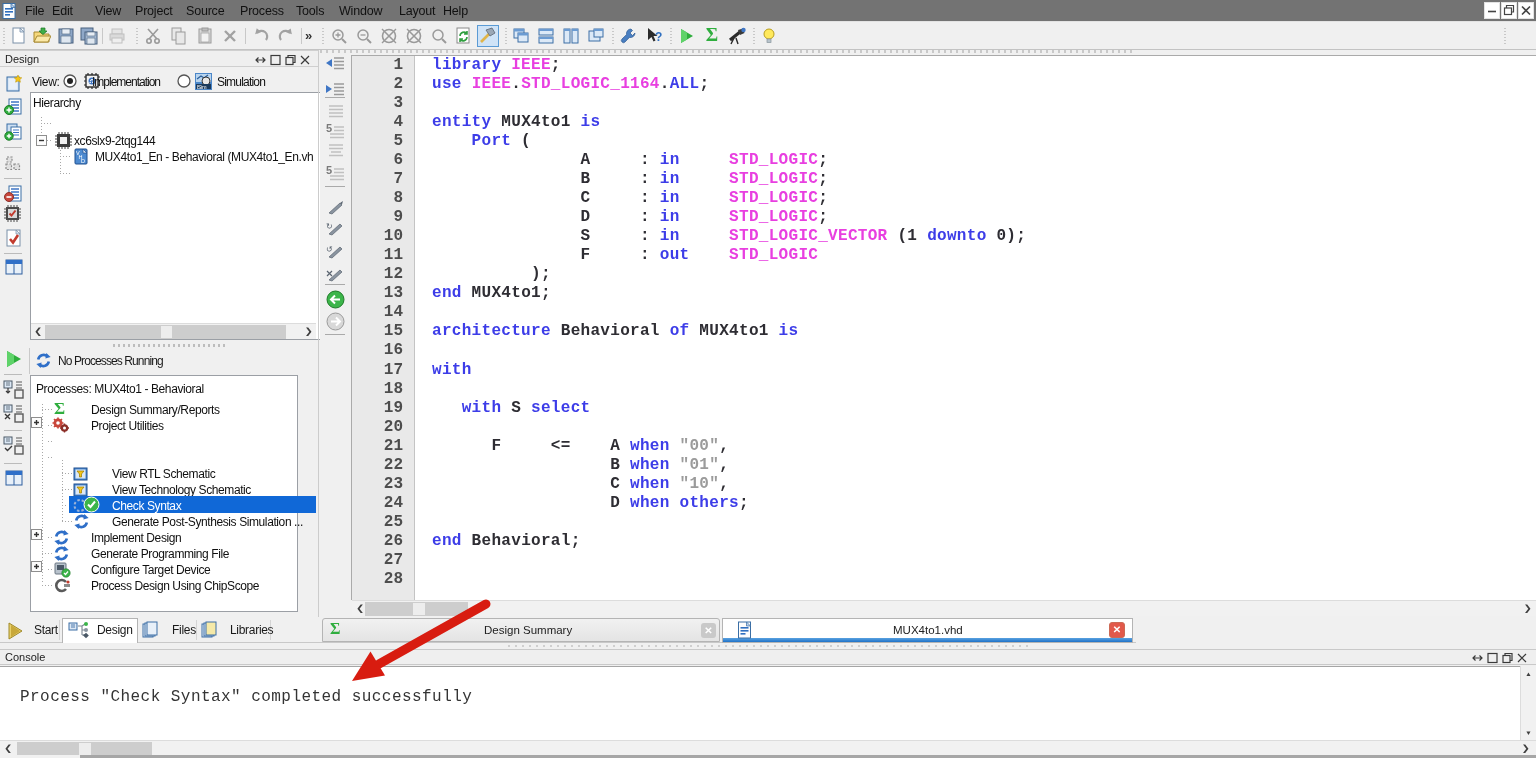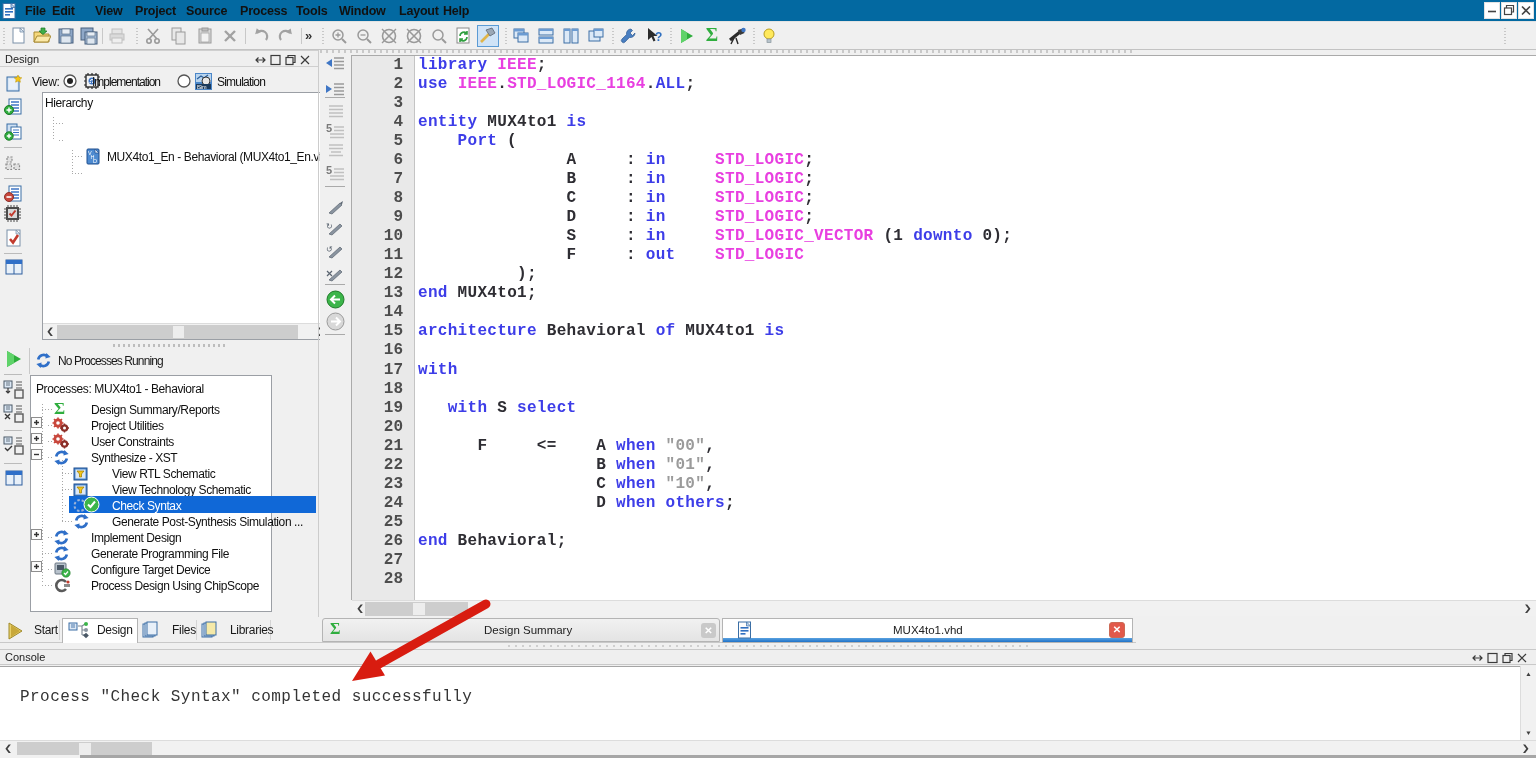--- a/index.html
+++ b/index.html
@@ -1,20 +1,20 @@
 <!DOCTYPE html>
 <html><head>
 <meta charset="utf-8">
 <style>
 * { margin:0; padding:0; box-sizing:border-box; }
 html,body { width:1536px; height:758px; overflow:hidden; }
 body { font-family:"Liberation Sans", sans-serif; background:#f0f0f0; position:relative; color:#1a1a1a; }
 .abs { position:absolute; }
 
-#menubar { left:0; top:0; width:1536px; height:22px; background:#0369a1; border-bottom:1px solid #e3e3e3;font-weight:bold; }
+#menubar { left:0; top:0; width:1536px; height:22px; background:#737373; border-bottom:1px solid #e3e3e3; }
 #menubar .mi { position:absolute; top:4px; font-size:12.5px; letter-spacing:-0.2px; color:#111; }
 #winbtns { position:absolute; right:2px; top:2px; display:flex; }
 #winbtns div { width:16px; height:17px; margin-left:1px; background:#fff; border:1px solid #e3e3e3; color:#555; font-size:10px; text-align:center; line-height:15px; }
 
 #toolbar { left:0; top:22px; width:1536px; height:28px; background:#f0f0f0; border-bottom:1px solid #c3c3c3; }
 .tbi { position:absolute; top:5px; width:18px; height:18px; }
 .tsep { position:absolute; top:6px; width:1px; height:16px; background:#c8c8c8; }
 .tgrip { position:absolute; top:6px; width:2px; height:16px; background:repeating-linear-gradient(180deg,#c8c8c8 0 1px,#f0f0f0 1px 3px); }
 
 #leftpanel { left:0; top:50px; width:319px; height:568px; background:#f0f0f0; }
@@ -29,21 +29,21 @@
 .sbthumb { position:absolute; background:#cdcdcd; }
 .sbgrip { position:absolute; background:#ededed; }
 .dotv { position:absolute; width:1px; background:repeating-linear-gradient(180deg,#a8a8a8 0 1px,transparent 1px 3px); }
 .doth { position:absolute; height:1px; background:repeating-linear-gradient(90deg,#a8a8a8 0 1px,transparent 1px 3px); }
 .sbarrow { position:absolute; color:#3f3f3f; font-size:10px; font-weight:normal; transform:scaleY(0.85); }
 
 #estrip { left:320px; top:50px; width:32px; height:566px; background:#f0f0f0; }
 #editor { left:351px; top:55px; width:1185px; height:545px; background:#fff; border-left:1px solid #aaa; border-top:1px solid #aaa; }
 #gutter { position:absolute; left:0; top:0; width:63px; height:544px; background:#e9e9e9; border-right:1px solid #c4c4c4; }
 #lnums { position:absolute; left:0; top:-0.5px; width:51px; text-align:right; font-family:"Liberation Mono", monospace; font-size:16px; font-weight:bold; line-height:19.07px; color:#4d4d4d; }
-#code { position:absolute; left:66px; top:-0.5px; font-family:"Liberation Mono", monospace; font-size:16px; font-weight:bold; line-height:19.07px; letter-spacing:0.3px; color:#2e2d33; white-space:pre; }
+#code { position:absolute; left:80px; top:-0.5px; font-family:"Liberation Mono", monospace; font-size:16px; font-weight:bold; line-height:19.07px; letter-spacing:0.3px; color:#2e2d33; white-space:pre; }
 #code .k { color:#3d3de8; }
 #code .t { color:#e83fe0; }
 #code .s { color:#9b9b9b; }
 
 #tabsrow { left:0; top:618px; width:1536px; height:25px; background:#f0f0f0; }
 
 #consoleheader { left:0; top:649px; width:1536px; height:16px; background:#efefef; border-top:1px solid #c9c9c9; border-bottom:1px solid #c9c9c9; font-size:11px; color:#222; padding:1px 0 0 5px; }
 #consolebox { left:0; top:666px; width:1536px; height:74px; background:#fff; border-top:1px solid #a5a5a5; }
 #consoletext { position:absolute; left:20px; top:21px; font-family:"Liberation Mono", monospace; font-size:16px; letter-spacing:0.45px; color:#343434; white-space:pre; }
 </style>
@@ -272,28 +272,42 @@
     <svg class="abs" style="left:167px;top:2px" width="17" height="17" viewBox="0 0 17 17">
         <rect x="0" y="0" width="17" height="17" fill="#4b86c8"></rect>
         <rect x="1" y="1" width="15" height="8" fill="#b8d4ee"></rect>
         <path d="M2 6 l4-3 3 2 4-3" stroke="#2a5e9a" stroke-width="1.2" fill="none"></path>
         <circle cx="11" cy="8" r="4" fill="#e8e8e8" stroke="#333"></circle>
         <rect x="1" y="11" width="15" height="5" fill="#1a3a5c"></rect>
         <text x="1.5" y="15.5" font-size="5.5" fill="#fff" font-family="Liberation Sans">ISim</text>
       </svg>
     <span class="abs" style="left:189px;top:4px;letter-spacing:-0.8px">Simulation</span>
   </div>
-  <div class="whitebox" style="left:42px;top:42px;width:293px;height:248px">
+  <div class="whitebox" style="left:30px;top:42px;width:293px;height:248px">
     <div class="treelabel abs" style="left:2px;top:3px">Hierarchy</div>
     <div class="dotv" style="left:10px;top:24px;height:24px"></div>
     <div class="doth" style="left:10px;top:30px;width:12px"></div>
     <div class="dotv" style="left:29px;top:57px;height:24px"></div>
     <div class="doth" style="left:29px;top:63px;width:11px"></div>
     <div class="doth" style="left:29px;top:80px;width:11px"></div>
     <div class="doth" style="left:16px;top:47px;width:6px"></div>
+    <div class="trow" style="left:0;top:39px;width:285px;height:17px">
+      <svg class="abs" style="left:5px;top:3px" width="11" height="11">
+          <rect x="0.5" y="0.5" width="10" height="10" fill="#fcfcfc" stroke="#8e8e8e"></rect>
+          <path d="M3 5.5 h5" stroke="#333" stroke-width="1.4"></path>
+        </svg>
+      <svg class="abs" style="left:24px;top:0" width="17" height="17" viewBox="0 0 17 17">
+          <rect x="2" y="2" width="13" height="13" fill="#3c3c3c"></rect>
+          <g stroke="#3c3c3c" stroke-width="1">
+            <path d="M4 0 v2 M7 0 v2 M10 0 v2 M13 0 v2 M4 15 v2 M7 15 v2 M10 15 v2 M13 15 v2 M0 4 h2 M0 7 h2 M0 10 h2 M0 13 h2 M15 4 h2 M15 7 h2 M15 10 h2 M15 13 h2"></path>
+          </g>
+          <rect x="5" y="5" width="7" height="7" fill="#f2f2f2"></rect>
+        </svg>
+      <span class="abs" style="left:43px;top:2px">xc6slx9-2tqg144</span>
+    </div>
     <div class="trow" style="left:0;top:55px;width:285px;height:17px">
       <svg class="abs" style="left:42px;top:0" width="17" height="17" viewBox="0 0 17 17">
           <rect x="2" y="1" width="12" height="15" rx="1" fill="#4d8ad0" stroke="#1f4f8f"></rect>
           <path d="M10 1 L14 5 L10 5 Z" fill="#d9e6f5" stroke="#1f4f8f" stroke-width="0.7"></path>
           <text x="3" y="7" font-size="5.5" fill="#fff" font-family="Liberation Sans">V</text>
           <text x="5.5" y="11" font-size="5.5" fill="#fff" font-family="Liberation Sans">H</text>
           <text x="8" y="15" font-size="5.5" fill="#fff" font-family="Liberation Sans">D</text>
         </svg>
       <span class="abs" style="left:64px;top:2px">MUX4to1_En - Behavioral (MUX4to1_En.vh</span>
     </div>
@@ -305,21 +319,21 @@
     </div>
   </div>
   <div class="abs" style="left:113px;top:294px;width:112px;height:3px;background:repeating-linear-gradient(90deg,#bdbdbd 0 2px,#f0f0f0 2px 5px)"></div>
   <div class="abs" style="left:29px;top:298px;width:1px;height:26px;background:#c9c9c9"></div>
     <div id="noproc" class="abs" style="left:28px;top:300px;width:290px;height:24px">
     <svg class="abs" style="left:7px;top:2px" width="17" height="17">
         <use href="#xcycle"></use>
       </svg>
     <span class="abs" style="left:30px;top:4px;font-size:12px;letter-spacing:-0.9px">No Processes Running</span>
   </div>
-  <div class="whitebox" style="left:30px;top:325px;width:242px;height:237px">
+  <div class="whitebox" style="left:30px;top:325px;width:268px;height:237px">
     <div class="treelabel abs" style="left:5px;top:6px">Processes: MUX4to1 - Behavioral</div>
     <div class="dotv" style="left:11px;top:28px;height:180px"></div>
     <div class="doth" style="left:11px;top:33px;width:10px"></div>
     <div class="doth" style="left:17px;top:49px;width:4px"></div>
     <div class="doth" style="left:17px;top:65px;width:4px"></div>
     <div class="doth" style="left:17px;top:81px;width:4px"></div>
     <div class="dotv" style="left:31px;top:84px;height:61px"></div>
     <div class="doth" style="left:31px;top:97px;width:10px"></div>
     <div class="doth" style="left:31px;top:113px;width:10px"></div>
     <div class="doth" style="left:31px;top:129px;width:6px"></div>
@@ -330,30 +344,20 @@
     <div class="doth" style="left:11px;top:209px;width:10px"></div>
     <div class="trow" style="top:25px">
         <div class="abs" style="left:23px;top:0;width:15px;height:16px;font-family:'Liberation Serif',serif;font-size:17px;font-weight:bold;color:#2fae3e;line-height:16px">Σ</div>
         <span class="abs" style="left:60px;top:2px">Design Summary/Reports</span>
       </div>
     <div class="trow" style="top:41px"><svg class="pexp">
           <use href="#xplus"></use>
         </svg><svg class="abs" style="left:21px;top:0" width="18" height="17">
           <use href="#xgears"></use>
         </svg><span class="abs" style="left:60px;top:2px">Project Utilities</span></div>
-    <div class="trow" style="top:57px"><svg class="pexp">
-          <use href="#xplus"></use>
-        </svg><svg class="abs" style="left:21px;top:0" width="18" height="17">
-          <use href="#xgears"></use>
-        </svg><span class="abs" style="left:60px;top:2px">User Constraints</span></div>
-    <div class="trow" style="top:73px"><svg class="pexp">
-          <use href="#xminus"></use>
-        </svg><svg class="abs" style="left:22px;top:0" width="17" height="17">
-          <use href="#xcycle"></use>
-        </svg><span class="abs" style="left:60px;top:2px">Synthesize - XST</span></div>
     <div class="trow" style="top:89px">
         <svg class="abs" style="left:42px;top:0" width="17" height="17">
           <use href="#xschem"></use>
         </svg>
         <span class="abs" style="left:81px;top:2px">View RTL Schematic</span>
       </div>
     <div class="trow" style="top:105px">
         <svg class="abs" style="left:42px;top:0" width="17" height="17">
           <use href="#xschem"></use>
         </svg>

